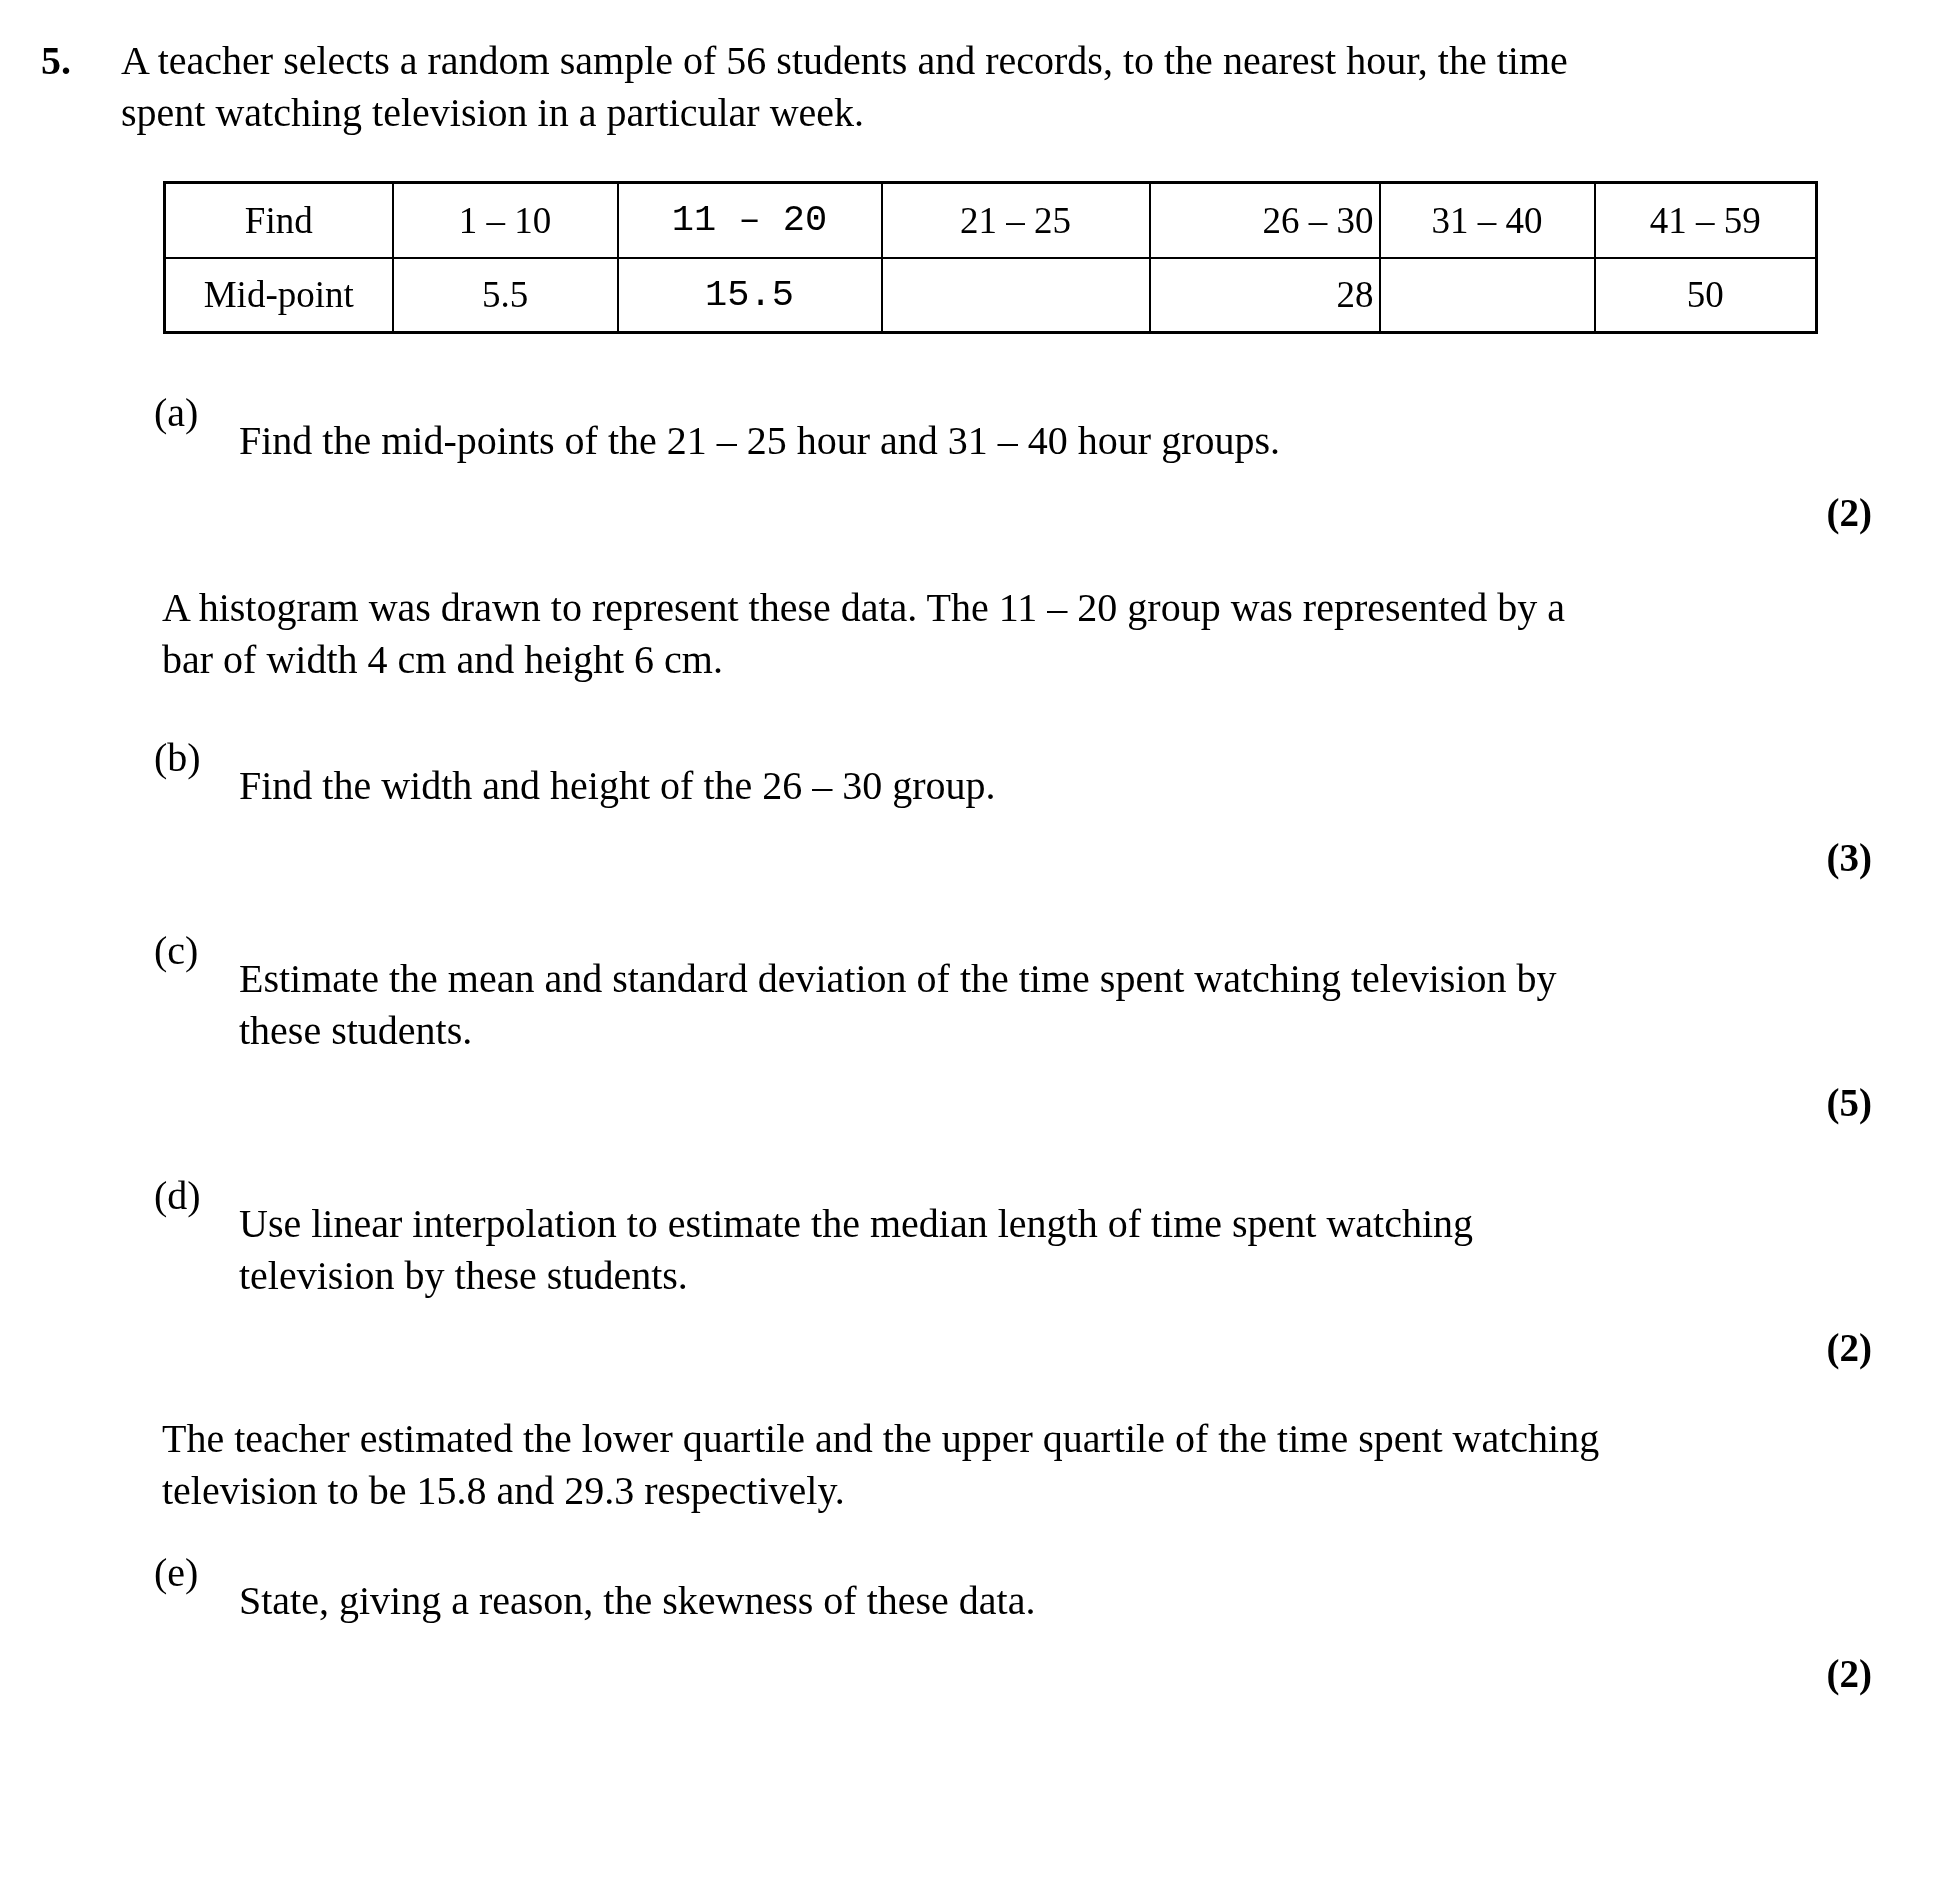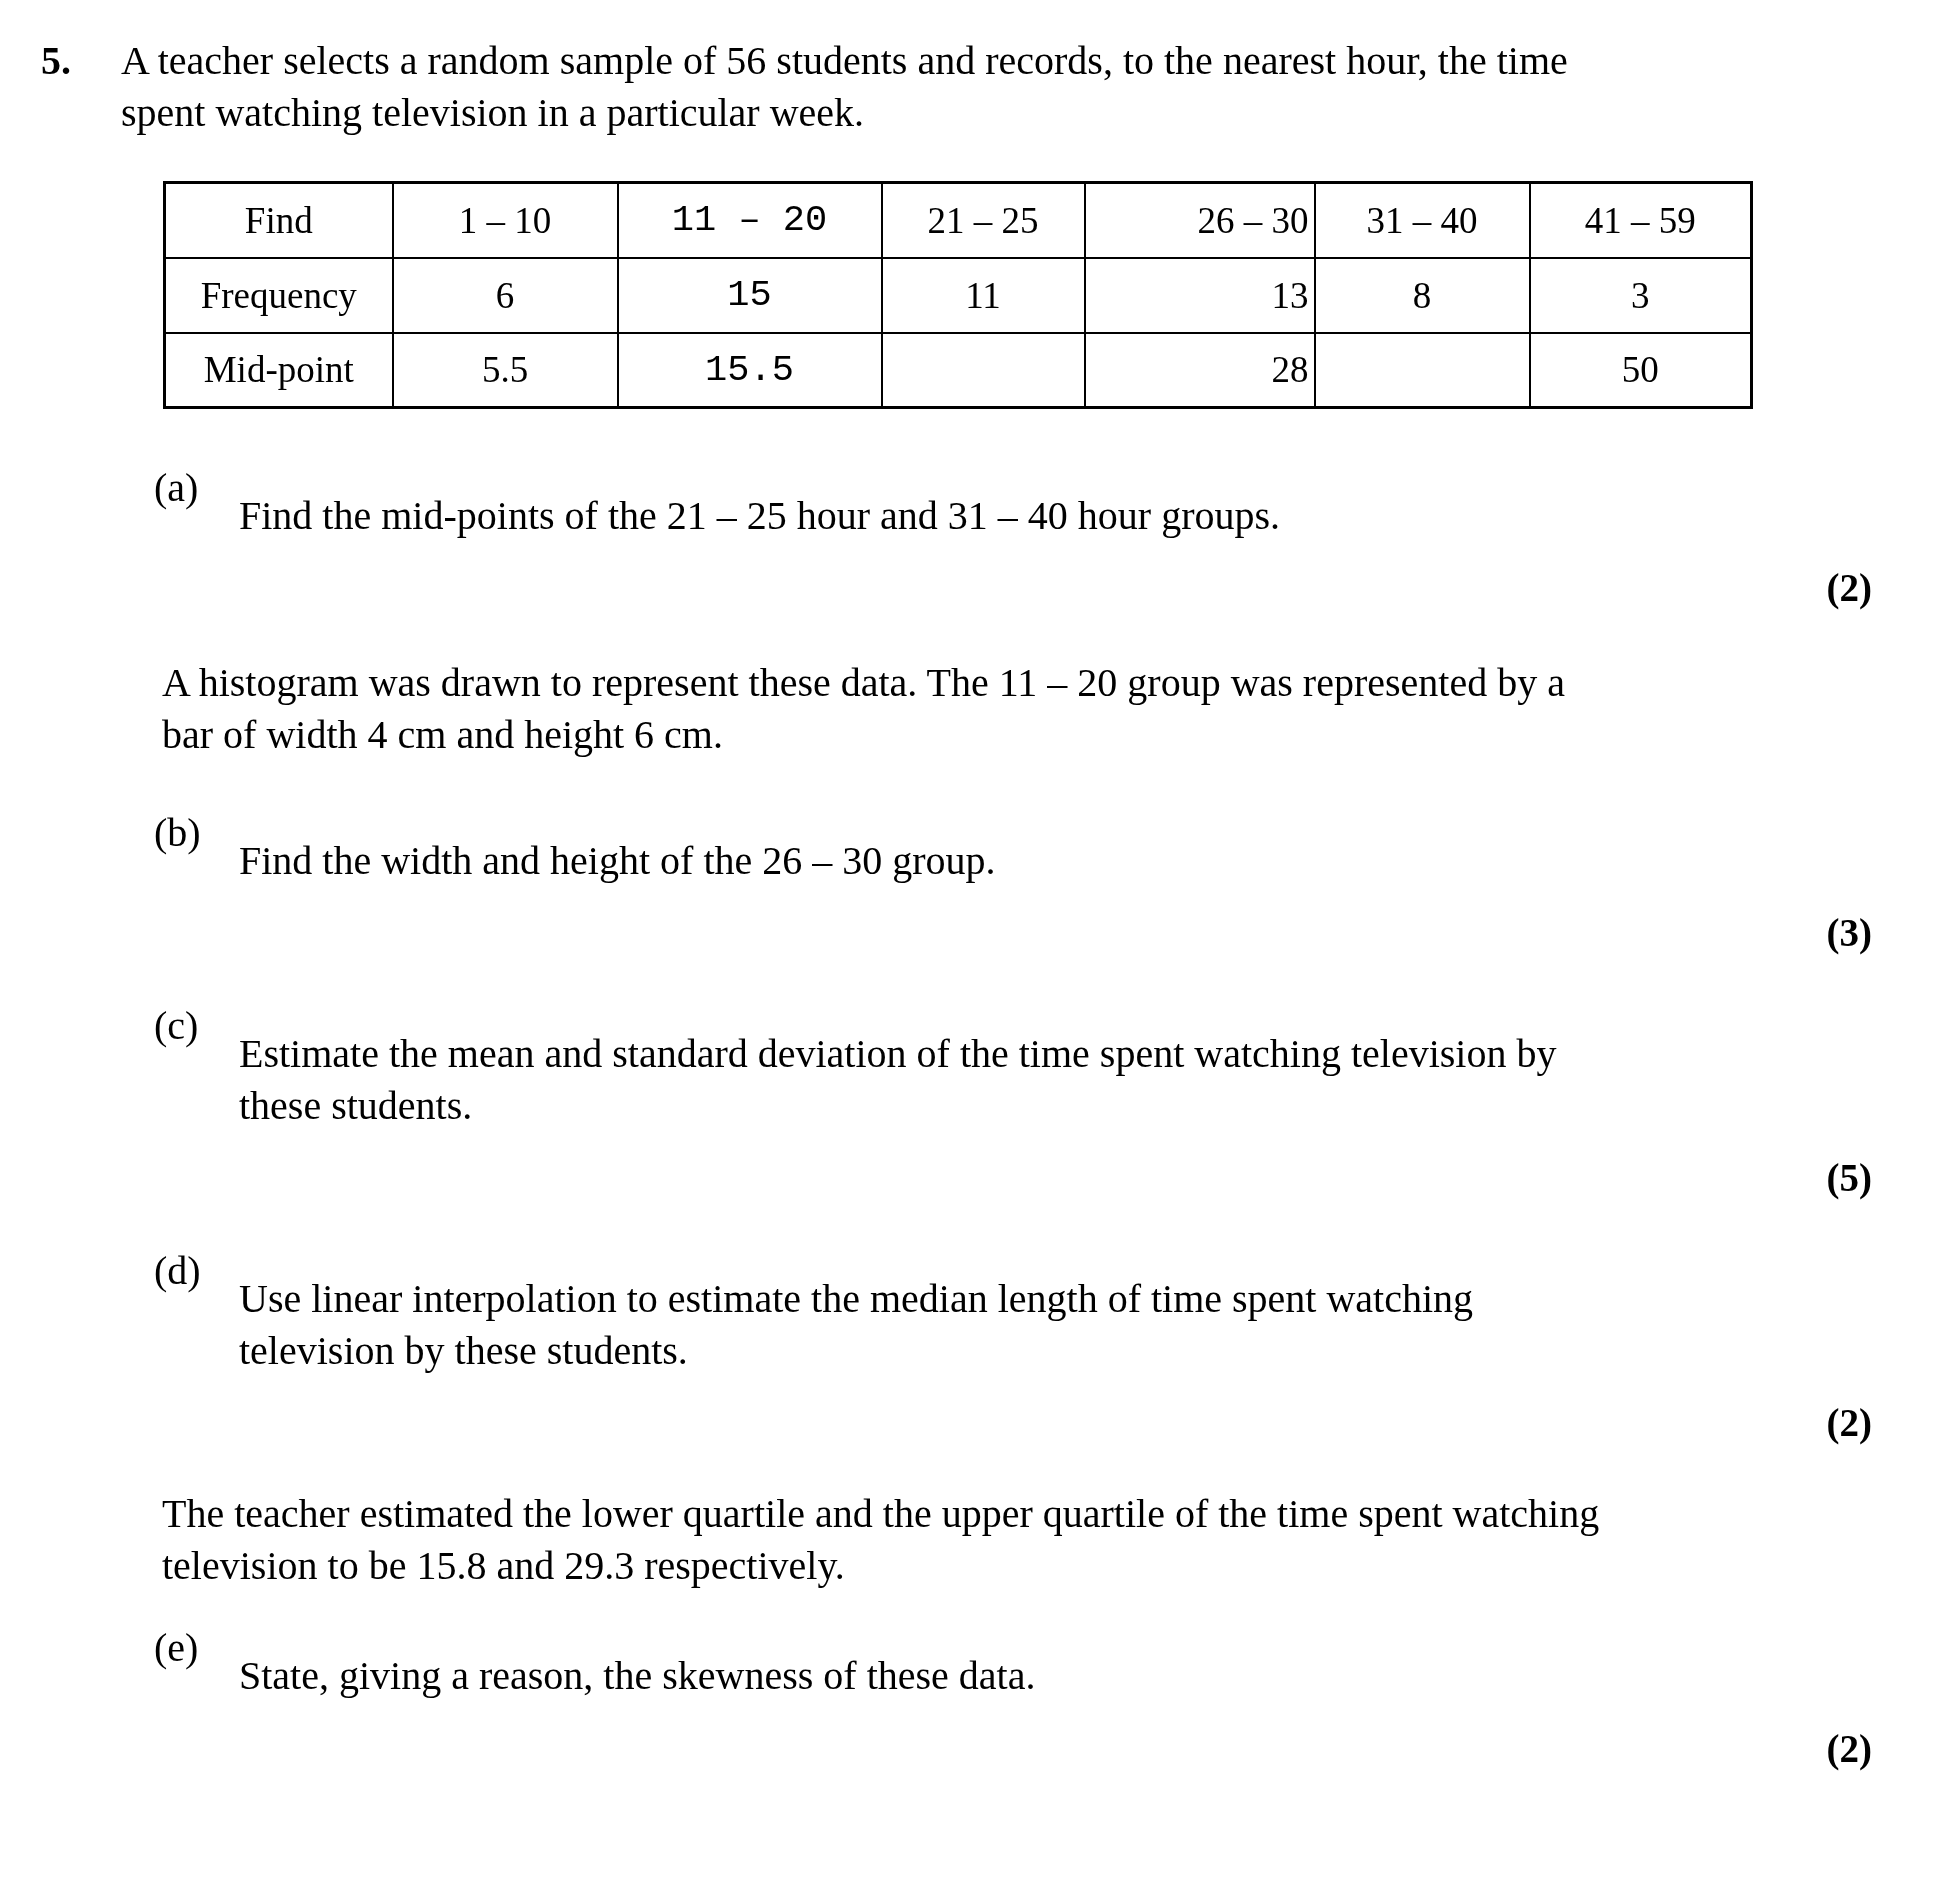--- a/index.html
+++ b/index.html
@@ -60,21 +60,21 @@
     vertical-align: middle;
     height: 75px;
     padding: 0 5px;
     white-space: nowrap;
   }
   table.freq td.rowlabel {
     width: 228px;
   }
   table.freq td.c0 { width: 225px; }
   table.freq td.c1 { width: 264px; font-family: Liberation Mono, monospace; }
-  table.freq td.c2 { width: 203px; }
+  table.freq td.c2 { width: 268px; }
   table.freq td.c3 { width: 230px; text-align: right; }
   table.freq td.c4 { width: 215px; font-family: Liberation Serif, serif; }
   table.freq td.c5 { width: 222px; }
 
   
   .part {
     display: flex;
     align-items: flex-start;
     padding-left: 124px;
     font-size: 40px;
@@ -138,29 +138,20 @@
         <tr>
           <td class="rowlabel">Find</td>
           <td class="c0">1 – 10</td>
           <td class="c1">11 – 20</td>
           <td class="c2">21 – 25</td>
           <td class="c3">26 – 30</td>
           <td class="c4">31 – 40</td>
           <td class="c5">41 – 59</td>
         </tr>
         <tr>
-          <td class="rowlabel">Frequency</td>
-          <td class="c0">6</td>
-          <td class="c1">15</td>
-          <td class="c2">11</td>
-          <td class="c3">13</td>
-          <td class="c4">8</td>
-          <td class="c5">3</td>
-        </tr>
-        <tr>
           <td class="rowlabel">Mid-point</td>
           <td class="c0">5.5</td>
           <td class="c1">15.5</td>
           <td class="c2"></td>
           <td class="c3">28</td>
           <td class="c4"></td>
           <td class="c5">50</td>
         </tr>
       </tbody>
     </table>

